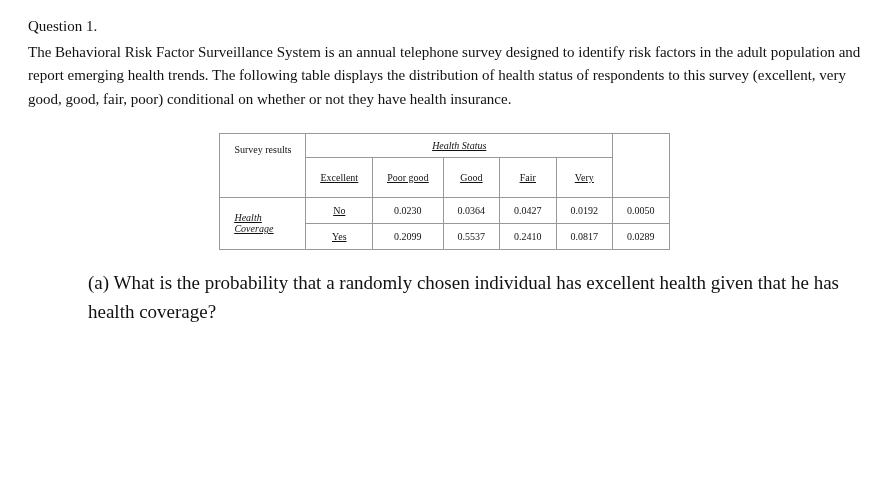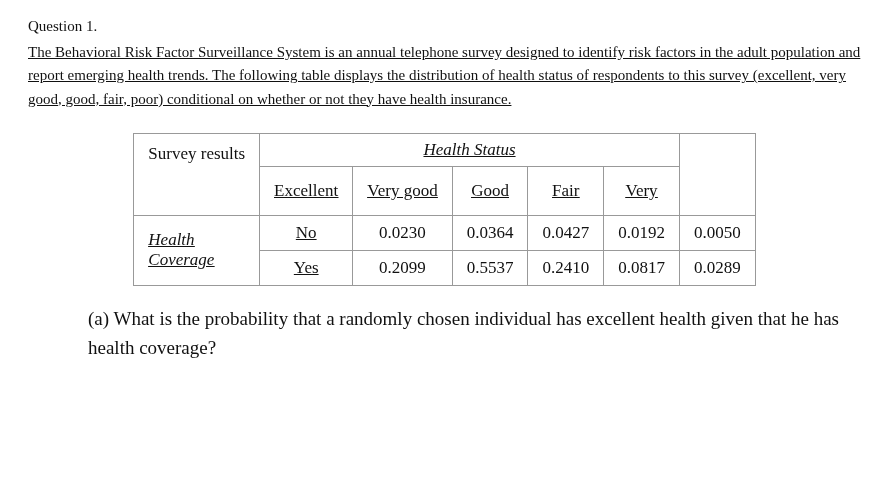--- a/index.html
+++ b/index.html
@@ -21,33 +21,32 @@
     .question-label {
       font-weight: normal;
       margin-bottom: 6px;
       font-size: 15px;
     }
 
     .question-text {
       font-size: 15px;
       line-height: 1.55;
       margin-bottom: 22px;
-      text-decoration: underline;
     }
 
     .table-wrapper {
       display: flex;
       justify-content: center;
       margin-bottom: 18px;
     }
 
     table {
       border-collapse: collapse;
       border: 1px solid #999;
-      font-size: 17px;
+      font-size: 10px;
     }
 
     table td, table th {
       border: 1px solid #999;
       padding: 7px 14px;
       text-align: center;
       vertical-align: middle;
     }
 
     .survey-results-cell {
@@ -99,21 +98,21 @@
       <tr>
         <td class="survey-results-cell" rowspan="2">
           <span>Survey results</span>
         </td>
         <td colspan="5" class="health-status-header">
           <em><u>Health Status</u></em>
         </td>
       </tr>
       <tr id="col-headers">
       <td class="col-header"><u>Excellent</u></td>
-          <td class="col-header"><u>Very good</u></td>
+          <td class="col-header"><u>Poor good</u></td>
           <td class="col-header"><u>Good</u></td>
           <td class="col-header"><u>Fair</u></td>
           <td class="col-header"><u>Very</u></td>
         </tr>
     </thead>
     <tbody id="table-body">
     <tr>
           <td rowspan="2" class="health-coverage-cell"><u><em>Health<br>Coverage</em></u></td>
           <td><u>No</u></td>
           <td>0.0230</td>

